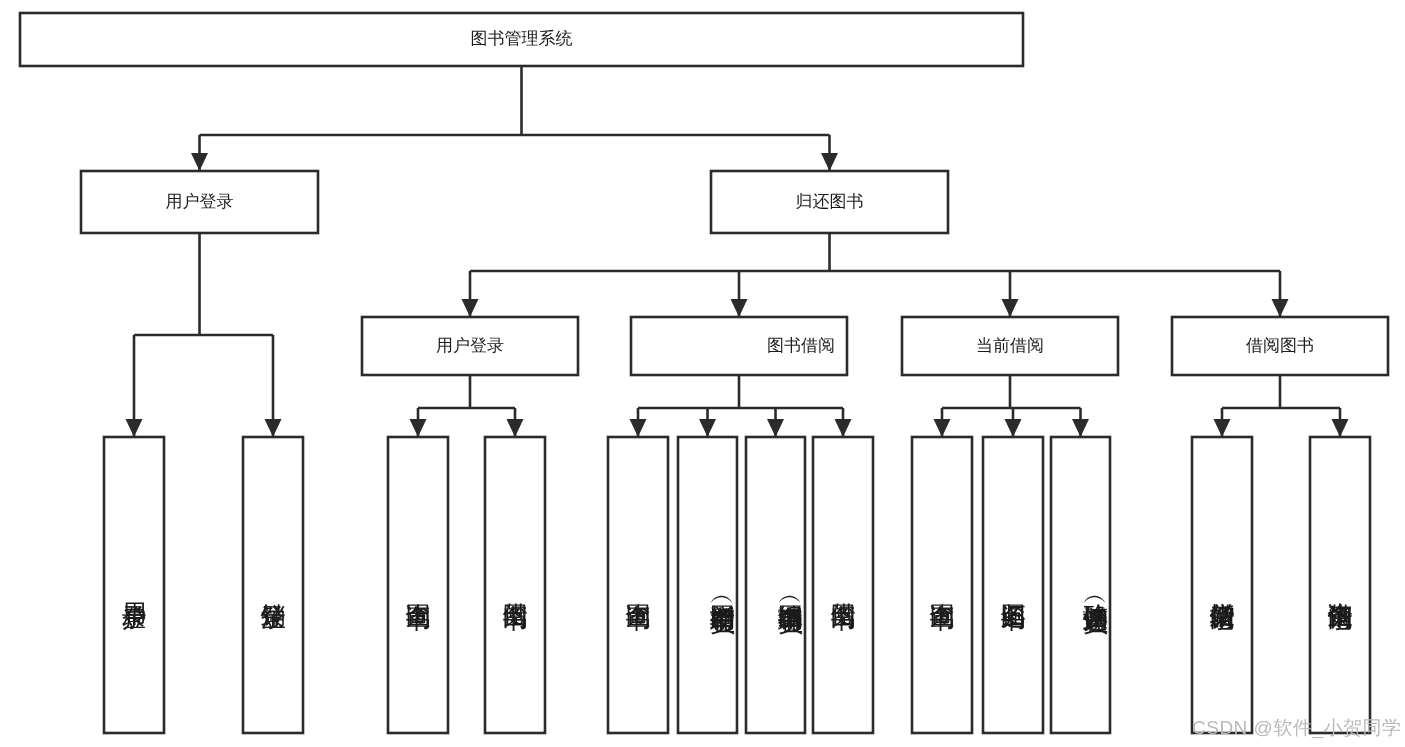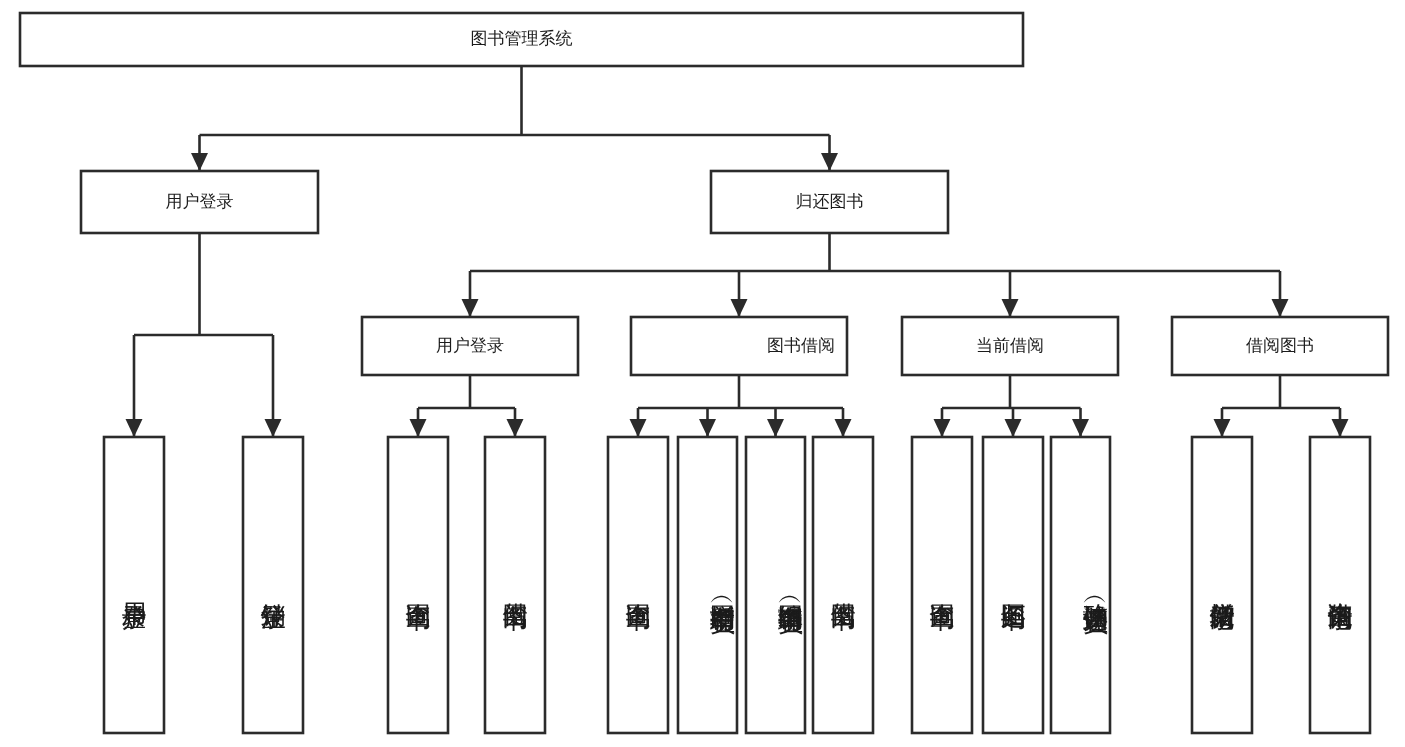--- a/index.html
+++ b/index.html
@@ -170,13 +170,14 @@
       <div class="node-label vertical centered" style="left: 608px; top: 437px; width: 60px; height: 296px;">查询图书</div>
       <div class="node-label vertical" style="left: 678px; top: 443px; width: 59px; height: 290px;">新增图书（管理员）</div>
       <div class="node-label vertical" style="left: 746px; top: 443px; width: 59px; height: 290px;">编辑图书（管理员）</div>
       <div class="node-label vertical centered" style="left: 813px; top: 437px; width: 60px; height: 296px;">借阅图书</div>
       <div class="node-label vertical centered" style="left: 912px; top: 437px; width: 60px; height: 296px;">查询图书</div>
       <div class="node-label vertical centered" style="left: 983px; top: 437px; width: 60px; height: 296px;">归还图书</div>
       <div class="node-label vertical" style="left: 1051px; top: 443px; width: 59px; height: 290px;">确认归还（管理员）</div>
       <div class="node-label vertical centered" style="left: 1192px; top: 437px; width: 60px; height: 296px;">新增借阅记录</div>
       <div class="node-label vertical centered" style="left: 1310px; top: 437px; width: 60px; height: 296px;">查询借阅记录</div>
     </div>
+  <div class="watermark" style="left: 1192px; top: 715px;">CSDN @软件_小贺同学</div>
 </div>
 
 </body></html>

